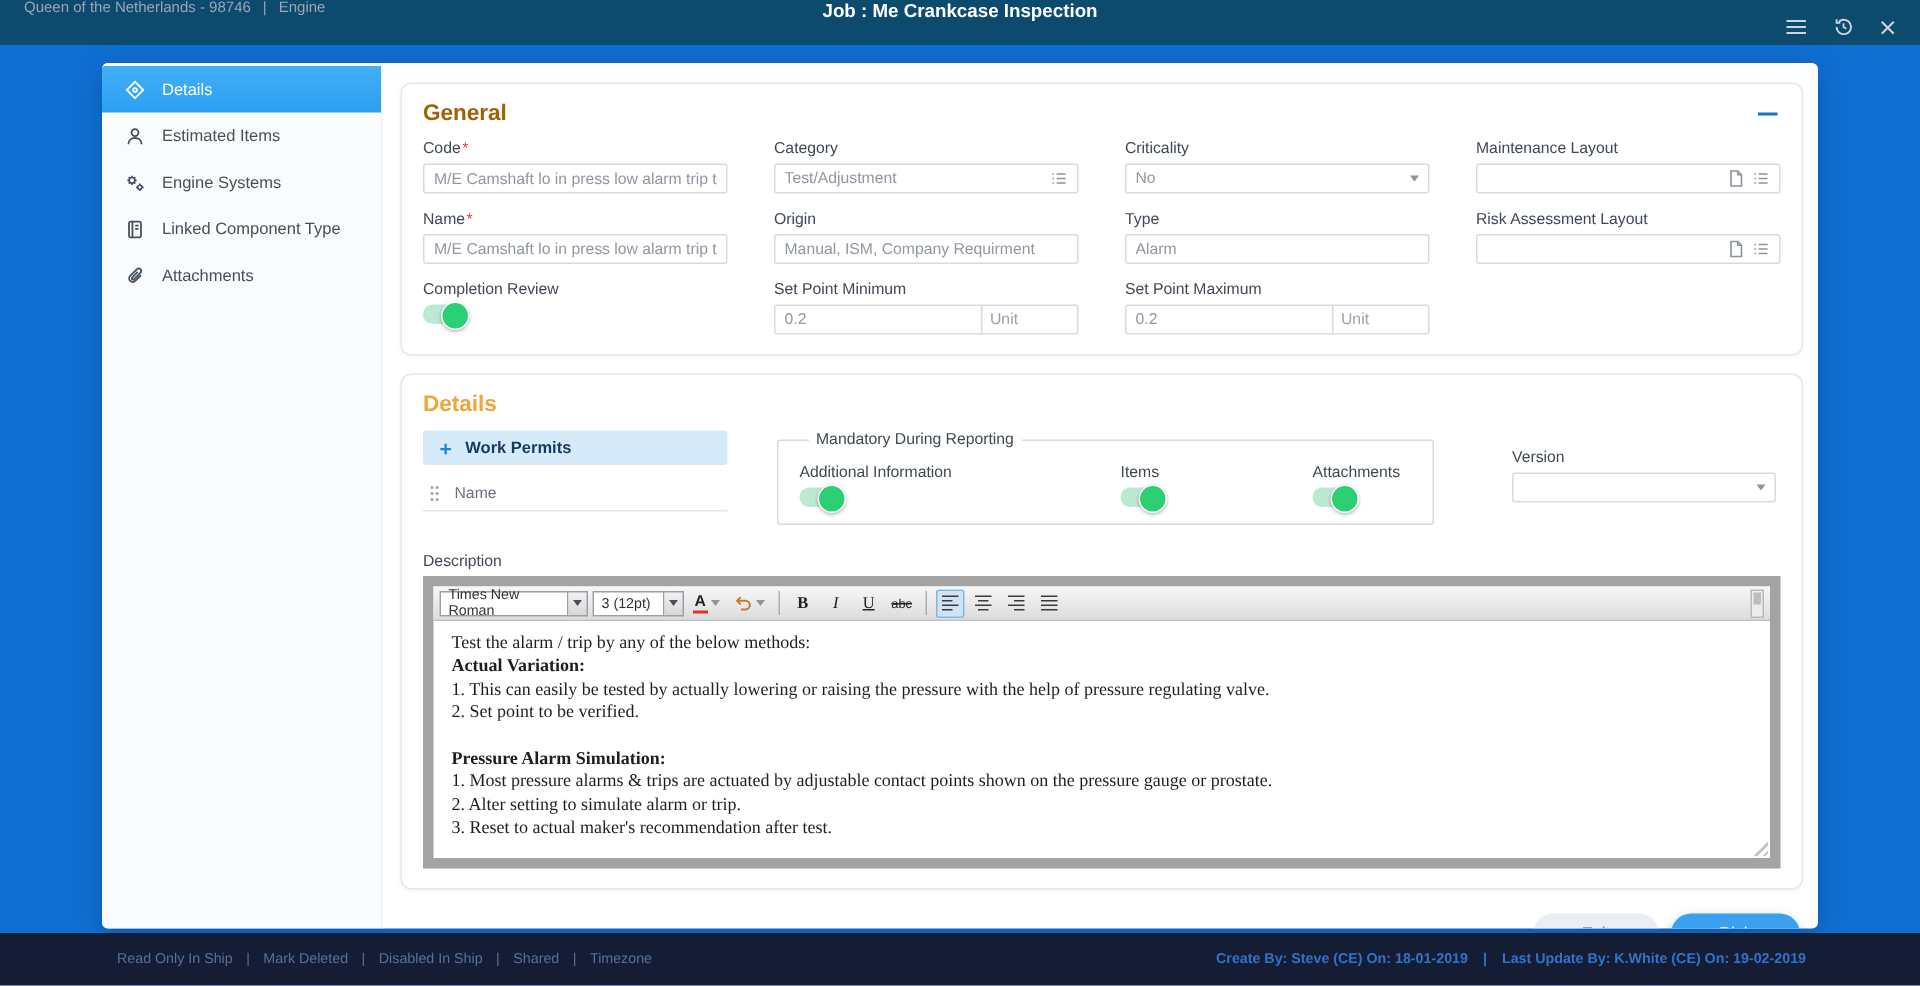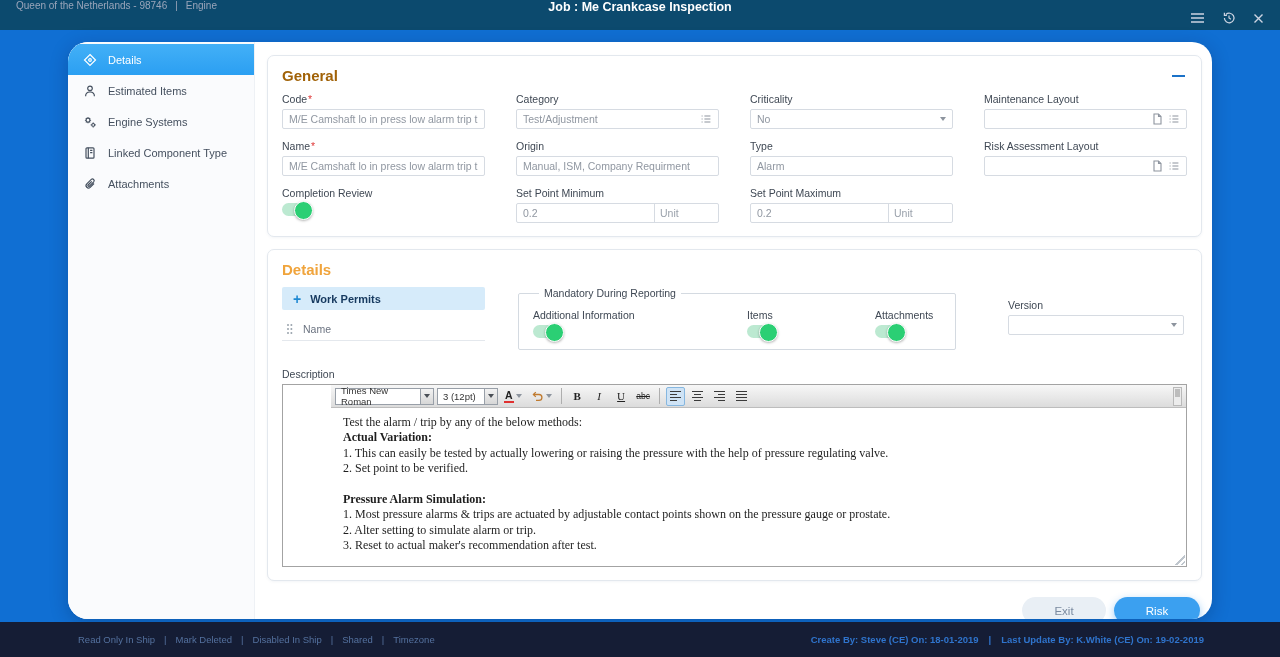--- a/index.html
+++ b/index.html
@@ -8,21 +8,21 @@
 
   
   .topbar { height: 30px; background: #0c4a6e; display: flex; align-items: flex-start; padding: 0 16px; position: relative; flex-direction: column; }
   .tb-left { display: flex; gap: 8px; align-items: center; font-size: 10px; color: #9aa5ba; }
   .tb-title { position: absolute; left: 50%; transform: translateX(-50%); color: #ffffff; font-size: 12.5px; font-weight: bold; }
   .tb-icons { margin-left: auto; display: flex; gap: 17px; align-items: center; color: #cdd4e2; }
   .tb-ic { display: inline-flex; cursor: pointer; }
 
   
   .stage { position: absolute; top: 30px; left: 0; right: 0; bottom: 35px; }
-  .card { position: absolute; left: 68px; top: 12px; width: 1144px; height: 577px; background: #fff; border-radius: 20px; display: flex; overflow: hidden; box-shadow: 0 4px 18px rgba(0,25,60,.25); }
+  .card { position: absolute; left: 68px; top: 12px; width: 1144px; height: 577px; background: #fff; border-radius: 4px; display: flex; overflow: hidden; box-shadow: 0 4px 18px rgba(0,25,60,.25); }
 
   
   .sidebar { width: 187px; background: #fafbfd; border-right: 1px solid #eef1f5; padding-top: 2px; flex: none; }
   .side-item { height: 31px; display: flex; align-items: center; gap: 11px; padding: 0 15px; font-size: 11px; color: #45505f; cursor: pointer; }
   .side-item svg { flex: none; }
   .side-item.active { background: linear-gradient(#43b0f7, #2b9ff2); color: #fff; }
 
   
   .content { flex: 1; padding: 13px 10px 0 12px; position: relative; overflow: hidden; }
   .panel { border: 1px solid #e3e8ee; border-radius: 7px; background: #fff; box-shadow: 0 1px 3px rgba(20,50,90,.05); padding: 11px 14px 13px; }
@@ -58,21 +58,21 @@
   fieldset.mandatory { margin-left: 33px; width: 438px; flex: none; border: 1px solid #d4dae1; border-radius: 2px; padding: 10px 14px 11px; }
   fieldset.mandatory legend { font-size: 10.5px; color: #3f4854; padding: 0 5px; margin-left: 6px; }
   .mnd-items { display: flex; }
   .m-item:nth-child(1) { width: 214px; flex: none; }
   .m-item:nth-child(2) { width: 128px; flex: none; }
 
   .version-col { margin-left: 52px; width: 176px; flex: none; padding-top: 12px; }
   .version-col .control { cursor: pointer; justify-content: flex-end; }
 
   .desc-label { margin-top: 18px; }
-  .editor { border: 1px solid #a3a3a3; position: relative; margin-top: 2px; padding-left: 48px; }
+  .editor { border: 7px solid #a3a3a3; position: relative; margin-top: 2px; }
   .ed-toolbar { height: 23px; background: linear-gradient(#f7f7f7, #dcdcdc); border-bottom: 1px solid #bdbdbd; display: flex; align-items: center; padding: 0 4px; gap: 3px; }
   .tb-sel { display: flex; align-items: stretch; height: 17px; }
   .sel-text { background: #fff; border: 1px solid #989fa8; font-size: 9.5px; color: #333; display: flex; align-items: center; padding: 0 5px; cursor: pointer; }
   .sel-text.w-font { width: 86px; }
   .sel-text.w-size { width: 48px; }
   .sel-btn { width: 13px; border: 1px solid #989fa8; border-left: none; background: linear-gradient(#f2f2f2, #d7d7d7); display: flex; align-items: center; justify-content: center; cursor: pointer; }
   .sel-btn .caret { border-top-color: #4a4f56; }
   .tb-combo { display: flex; align-items: center; gap: 2px; padding: 1px 3px; cursor: pointer; border-radius: 2px; }
   .colorA { font-size: 10.5px; font-weight: bold; color: #222; border-bottom: 2px solid #e03131; line-height: 11px; padding: 0 1px; }
   .sep { width: 1px; height: 16px; background: #aeaeae; margin: 0 3px; flex: none; }

